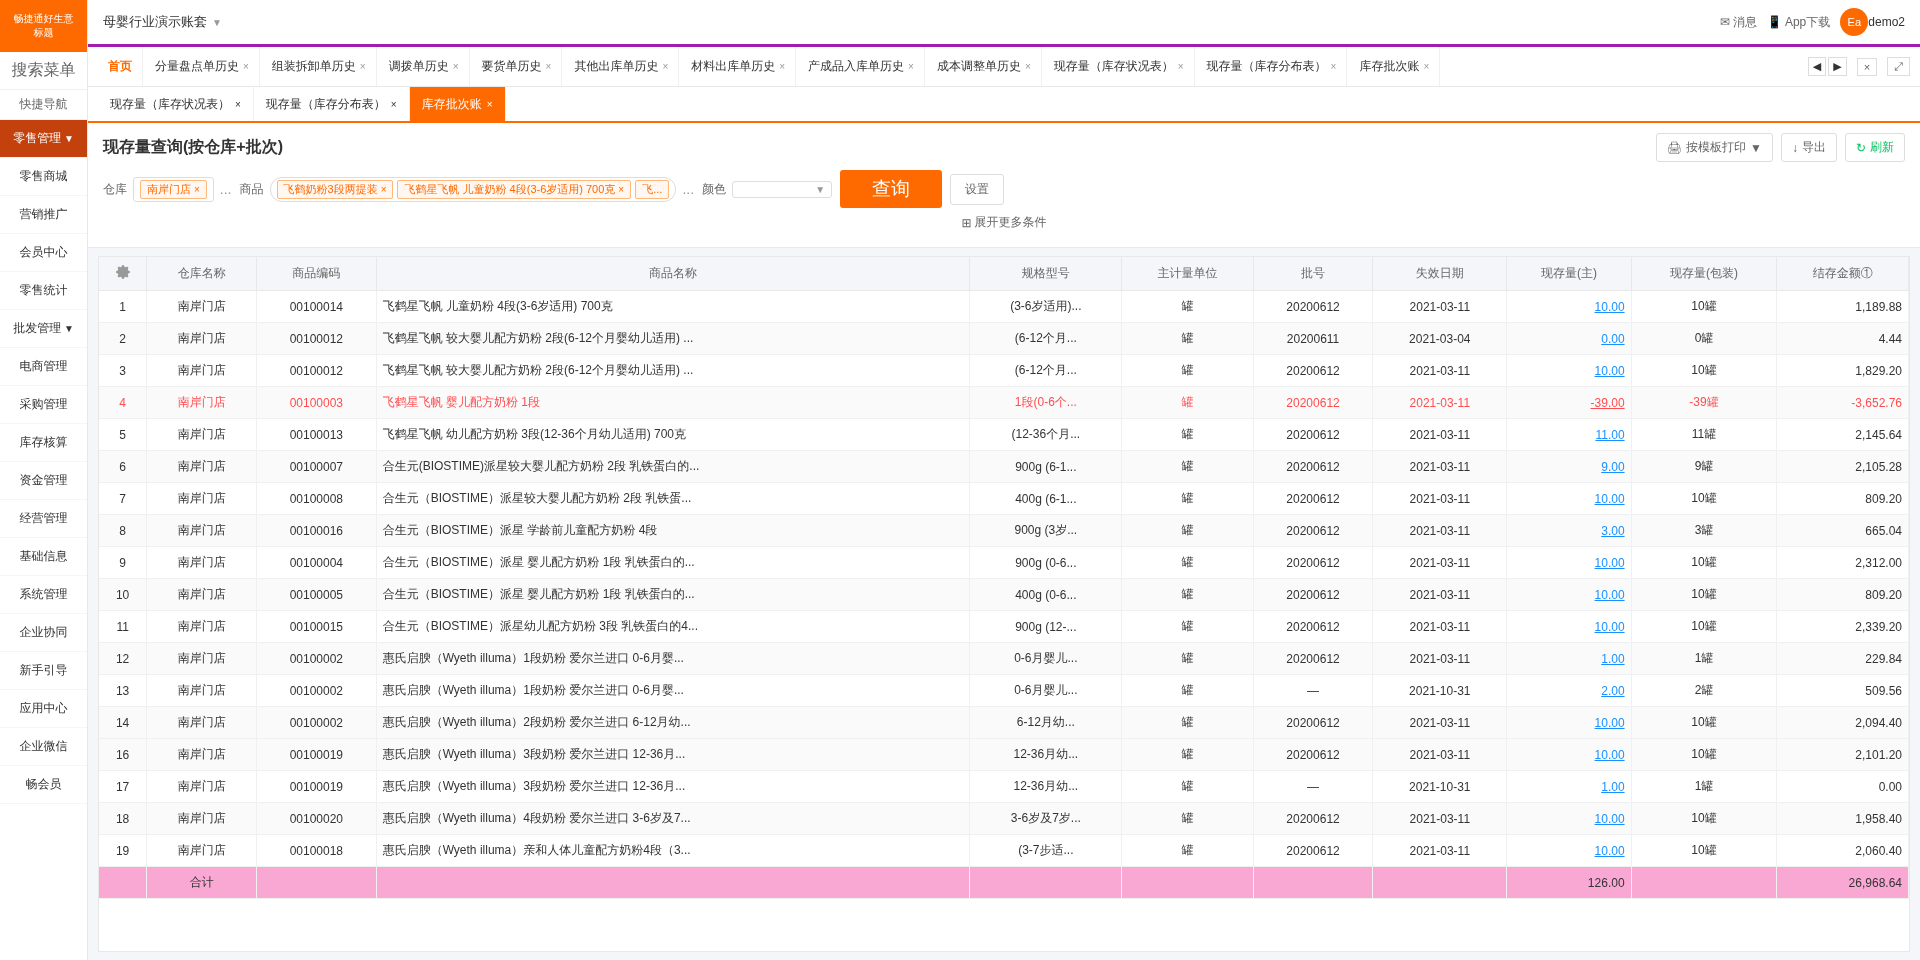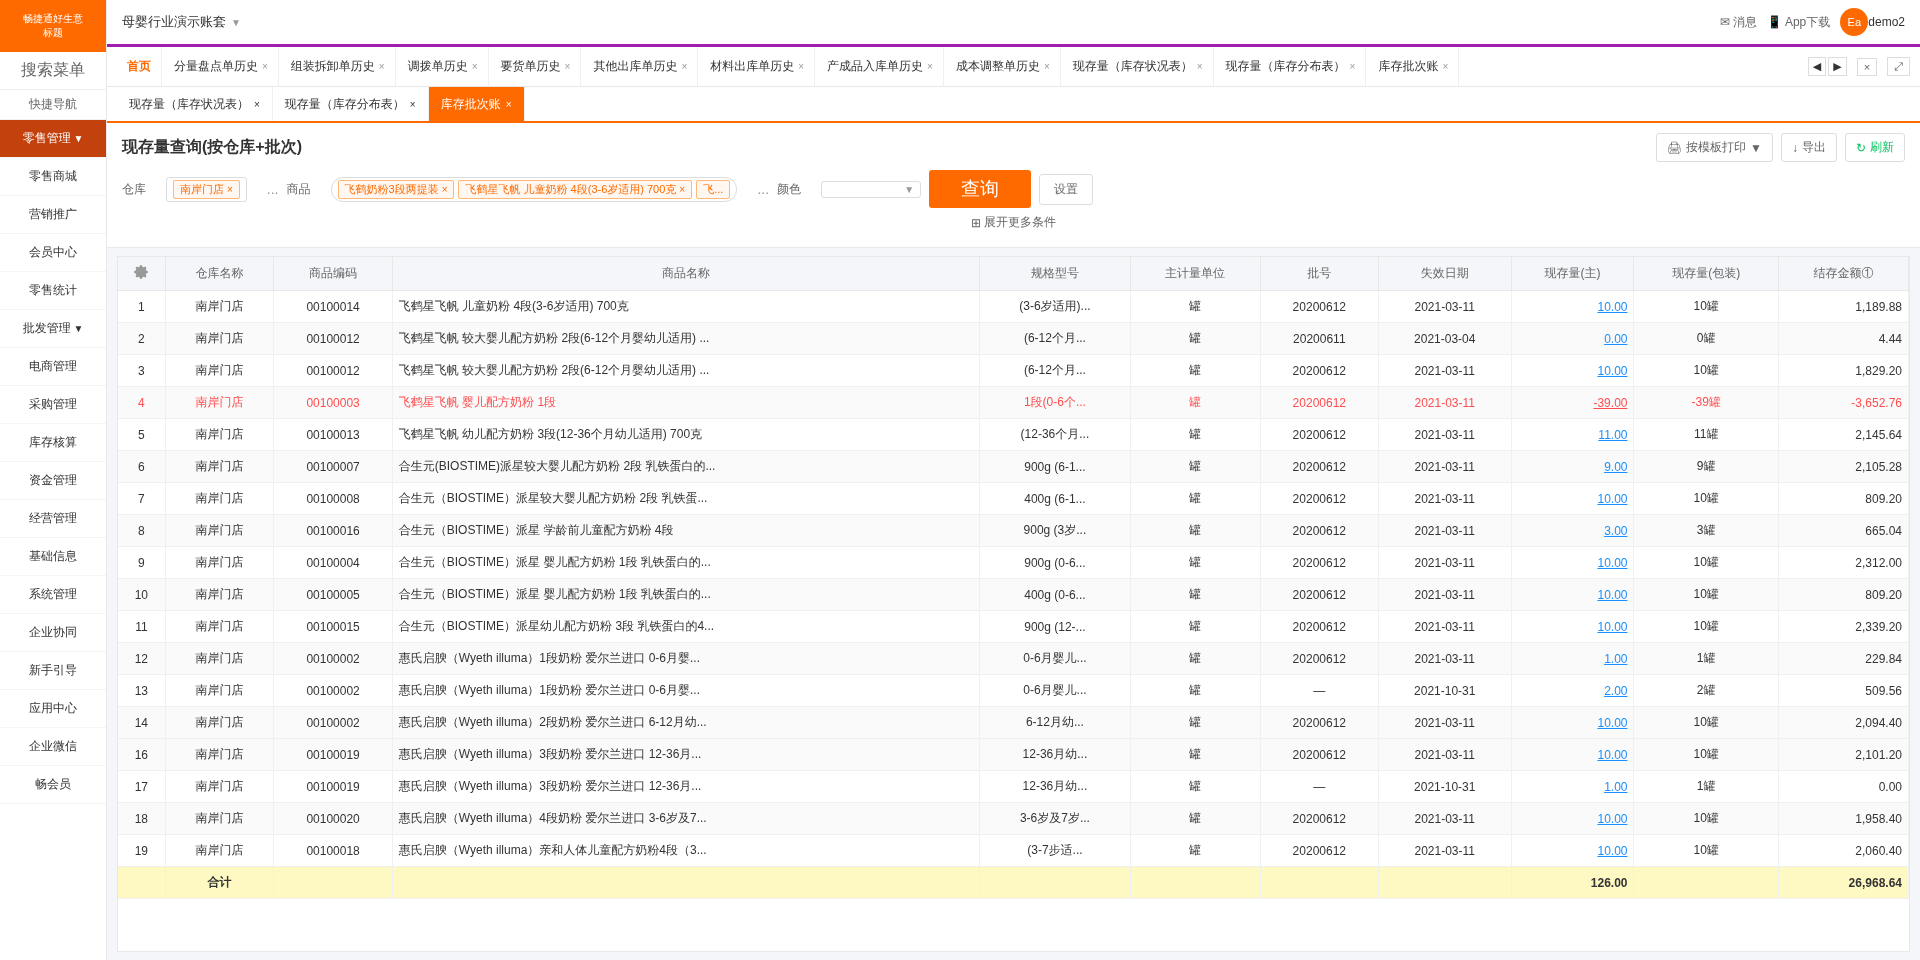--- a/index.html
+++ b/index.html
@@ -1,19 +1,19 @@
 <!DOCTYPE html>
 <html><head>
   <meta charset="utf-8">
   <style>
     * { box-sizing: border-box; margin: 0; padding: 0; }
     body { font-family: 'Microsoft YaHei', Arial, sans-serif; font-size: 12px; background: #f0f2f5; color: #333; display: flex; height: 960px; overflow: hidden; }
 
     
-    .sidebar { width: 107px; background: #fff; display: flex; flex-direction: column; border-right: 1px solid #e8e8e8; flex-shrink: 0; }
+    .sidebar { width: 88px; background: #fff; display: flex; flex-direction: column; border-right: 1px solid #e8e8e8; flex-shrink: 0; }
     .sidebar-logo { background: #ff6a00; color: white; padding: 10px 5px; text-align: center; font-size: 11px; line-height: 1.4; height: 52px; display: flex; align-items: center; justify-content: center; }
     .sidebar-logo .logo-text { font-size: 10px; }
     .sidebar-search { padding: 8px 5px; text-align: center; border-bottom: 1px solid #f0f0f0; }
     .sidebar-search span { font-size: 16px; color: #666; cursor: pointer; }
     .sidebar-nav { padding: 6px 5px; text-align: center; border-bottom: 1px solid #f0f0f0; }
     .sidebar-nav span { font-size: 12px; color: #666; cursor: pointer; }
     .sidebar-items { flex: 1; overflow-y: auto; }
     .sidebar-item { padding: 10px 5px; text-align: center; font-size: 12px; color: #333; cursor: pointer; border-bottom: 1px solid #f5f5f5; }
     .sidebar-item.active { background: #c2410c; color: white; }
     .sidebar-item .arrow { font-size: 10px; }
@@ -57,21 +57,21 @@
     .query-header { background: #fff; padding: 10px 15px; border-bottom: 1px solid #e8e8e8; flex-shrink: 0; }
     .query-title-row { display: flex; align-items: center; justify-content: space-between; margin-bottom: 8px; }
     .query-title { font-size: 16px; font-weight: bold; color: #333; }
     .query-actions { display: flex; gap: 8px; align-items: center; }
     .btn-print { display: flex; align-items: center; gap: 4px; padding: 5px 10px; border: 1px solid #ddd; background: #fff; font-size: 12px; cursor: pointer; color: #666; border-radius: 3px; }
     .btn-export { display: flex; align-items: center; gap: 4px; padding: 5px 10px; border: 1px solid #ddd; background: #fff; font-size: 12px; cursor: pointer; color: #666; border-radius: 3px; }
     .btn-refresh { display: flex; align-items: center; gap: 4px; padding: 5px 10px; border: 1px solid #ddd; background: #fff; font-size: 12px; cursor: pointer; color: #07c160; border-radius: 3px; }
 
     
     .filter-row { display: flex; align-items: center; gap: 8px; flex-wrap: wrap; }
-    .filter-group { display: flex; align-items: center; gap: 20px; text-align: center; }
+    .filter-group { display: flex; align-items: center; gap: 6px; text-align: center; }
     .filter-label { font-size: 12px; color: #666; white-space: nowrap; }
     .filter-tag-container { display: flex; align-items: center; gap: 4px; border: 1px solid #ddd; border-radius: 3px; padding: 2px 6px; background: #fff; min-width: 80px; }
     .filter-tag { background: #fff7f0; border: 1px solid #ffb77a; border-radius: 2px; padding: 1px 6px; font-size: 11px; color: #ff6a00; display: flex; align-items: center; gap: 3px; }
     .filter-tag .remove { cursor: pointer; color: #ff6a00; font-size: 10px; }
     .filter-dots { color: #999; cursor: pointer; font-size: 14px; }
     .filter-search-tags { display: flex; align-items: center; gap: 4px; border: 1px solid #ddd; border-radius: 12px; padding: 2px 6px; background: #fff; min-width: 400px; flex: 1; }
     .filter-color { display: flex; align-items: center; gap: 4px; border: 1px solid #ddd; border-radius: 3px; padding: 2px 6px; background: #fff; min-width: 100px; }
     .filter-dropdown-btn { color: #999; cursor: pointer; font-size: 10px; margin-left: auto; }
     .btn-query { background: #ff6a00; color: white; border: none; padding: 6px 32px; font-size: 19px; cursor: pointer; border-radius: 3px; }
     .btn-settings { background: #fff; color: #666; border: 1px solid #ddd; padding: 6px 14px; font-size: 12px; cursor: pointer; border-radius: 3px; }
@@ -79,21 +79,21 @@
     .expand-more span { font-size: 12px; color: #666; cursor: pointer; display: flex; align-items: center; gap: 3px; }
 
     
     .table-container { flex: 1; overflow: auto; margin: 8px 10px; background: #fff; border: 1px solid #e8e8e8; }
     table { width: 100%; border-collapse: collapse; font-size: 12px; }
     thead tr { background: #f5f6fa; }
     thead th { padding: 8px 6px; text-align: center; font-weight: normal; color: #666; border-bottom: 1px solid #e8e8e8; border-right: 1px solid #e8e8e8; white-space: nowrap; position: sticky; top: 0; background: #f5f6fa; z-index: 1; }
     tbody tr { border-bottom: 1px solid #f0f0f0; }
     tbody tr.alt { background: #fafafa; }
     tbody tr.negative { color: #ff4d4f; }
-    tbody tr.summary { background: #fef9c3; font-weight: bold; }
+    tbody tr.summary { background: #f9a8d4; font-weight: normal; }
     tbody td { padding: 7px 6px; text-align: center; border-right: 1px solid #f0f0f0; white-space: nowrap; }
     tbody td.left { text-align: left; }
     tbody td.right { text-align: right; }
     .underline-link { text-decoration: underline; color: #1890ff; cursor: pointer; }
     .red { color: #ff4d4f; }
     .gear-icon { width: 14px; height: 14px; cursor: pointer; }
   </style>
 </head>
 <body>
 

